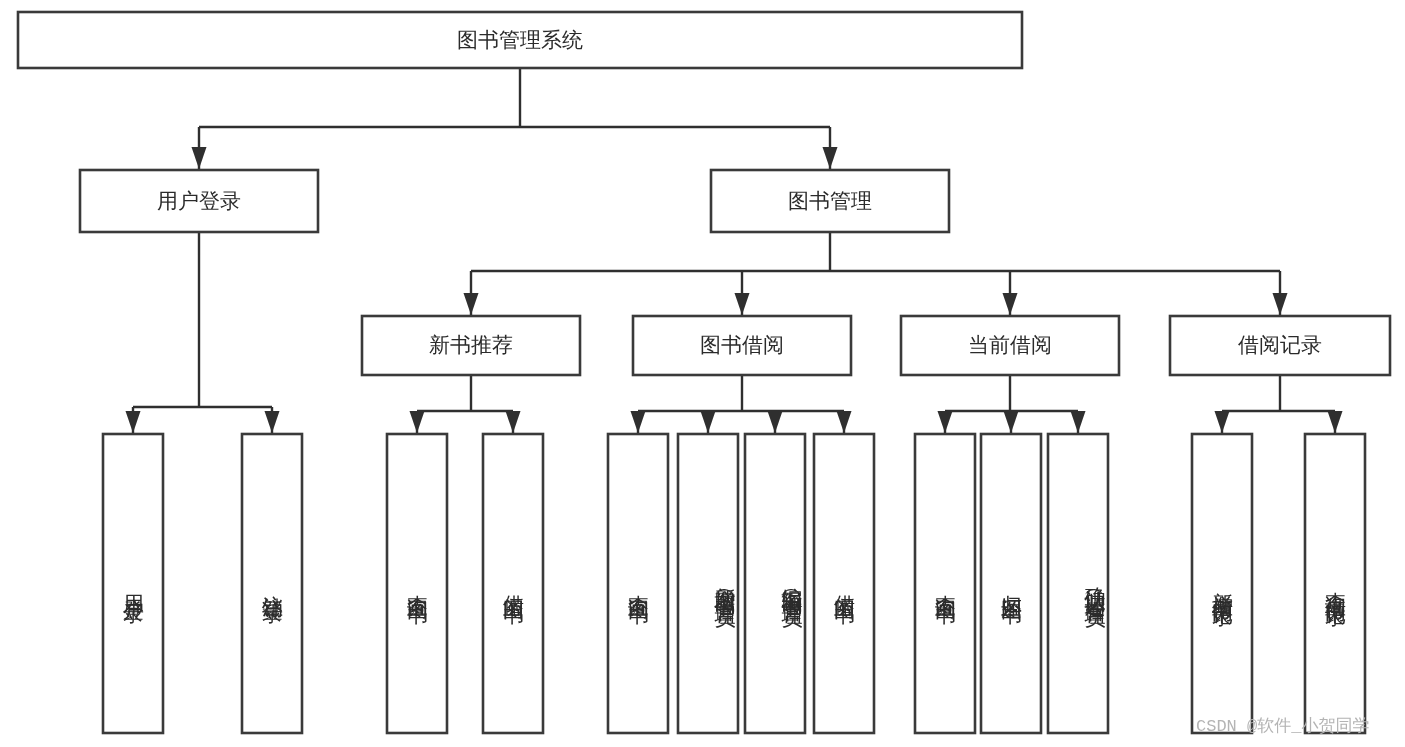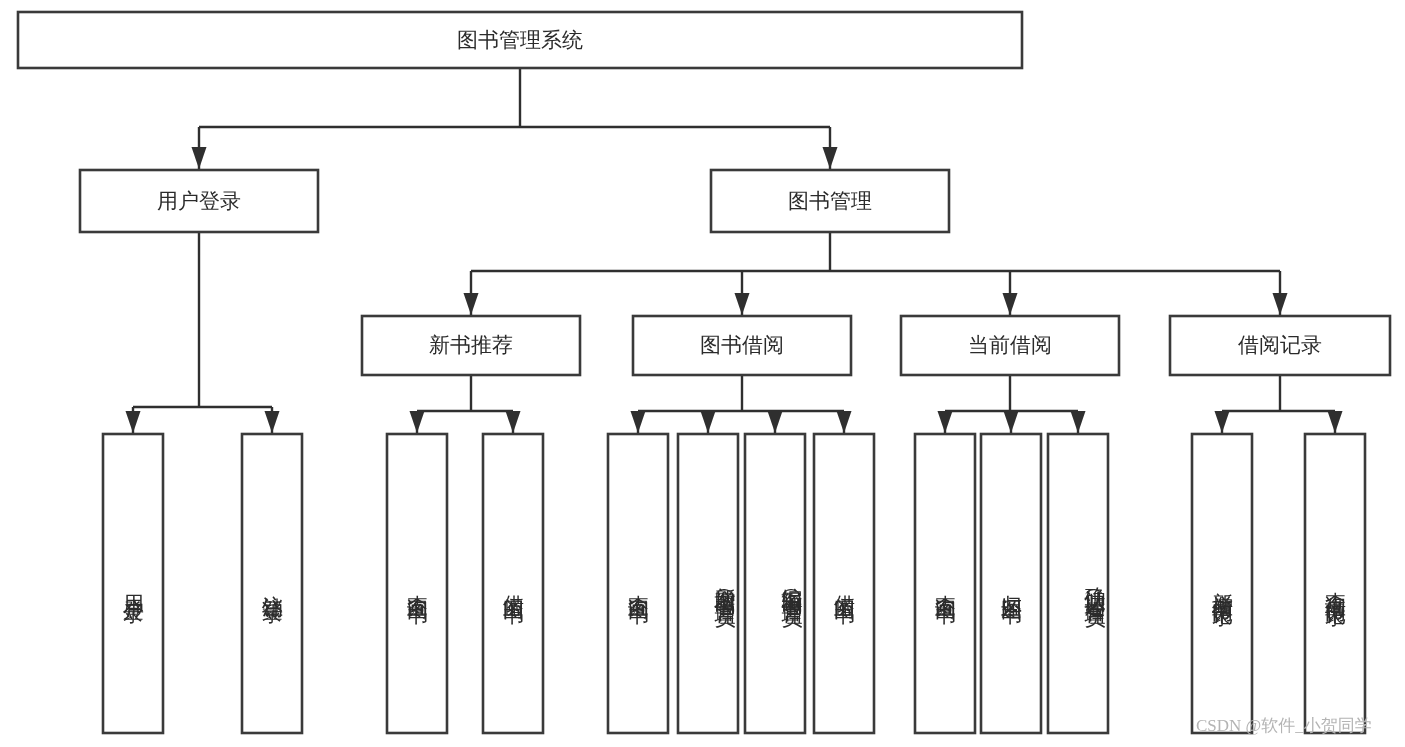--- a/index.html
+++ b/index.html
@@ -57,21 +57,21 @@
     line-height: 1.28;
     color: #2b2b2b;
     letter-spacing: 3px;
     text-align: center;
     white-space: nowrap;
     pointer-events: none;
     user-select: none;
   }
   .watermark {
     position: absolute;
-    font-family: Liberation Serif, serif;
+    font-family: Liberation Mono, monospace;
     font-size: 17px;
     color: #b4b4b4;
     white-space: nowrap;
     user-select: none;
   }
 </style>
 </head>
 <body>
 
 <div id="diagram-root">

